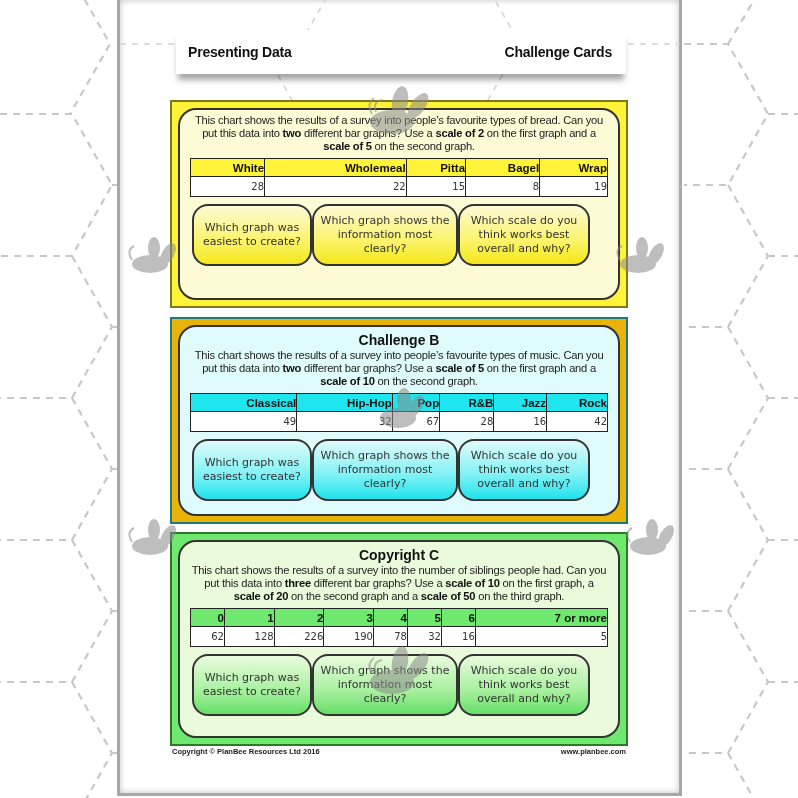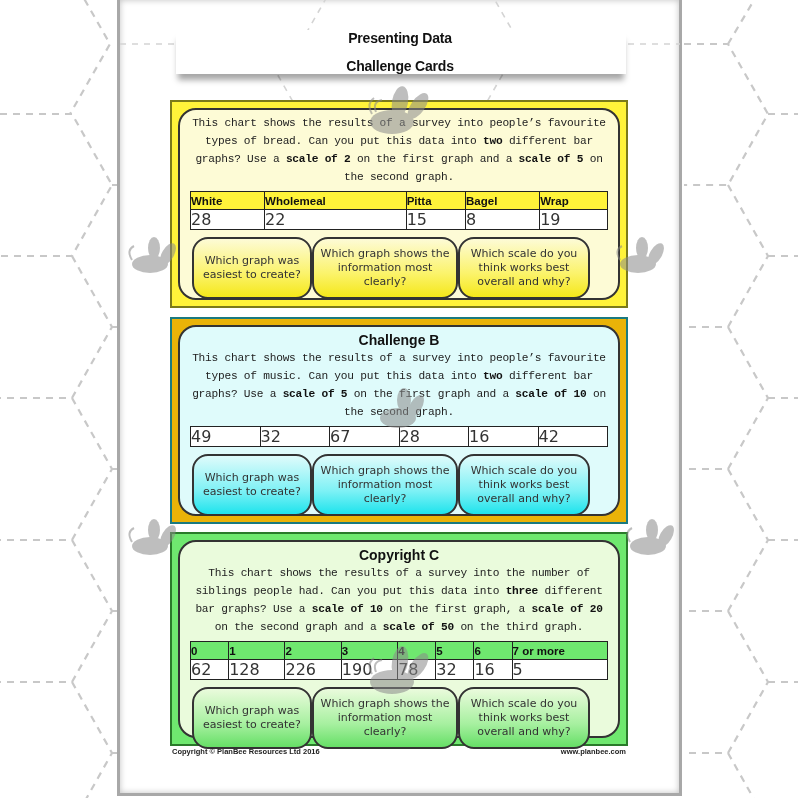--- a/index.html
+++ b/index.html
@@ -17,56 +17,55 @@
     box-sizing:border-box;
   }
   .header-banner {
     position:absolute; left:176px; top:30px; width:450px; height:44px;
     background:#fff;
     box-shadow: 0 8px 6px -2px rgba(0,0,0,0.35);
     display:flex; justify-content:space-between; align-items:center;
     padding:0 14px 0 12px; box-sizing:border-box;
     font-family:"Liberation Sans", sans-serif; font-weight:bold; font-size:14px; color:#111;
     letter-spacing:-0.2px;
-    flex-direction:column;
   }
   .card {
     position:absolute; left:170px; width:458px; box-sizing:border-box;
     border:2px solid; padding:6px;
   }
   .card-inner {
     border:2px solid #333; border-radius:18px; height:100%; box-sizing:border-box;
     padding:4px 10px 8px 10px; position:relative;
   }
   .card.a { top:100px; height:208px; background:#fff33a; border-color:#7a7a1a; }
   .card.a .card-inner { background:#fdfbd6; }
   .card.b { top:317px; height:207px; background:#eab308; border-color:#1a7a80; }
   .card.b .card-inner { background:#dffbfb; }
   .card.c { top:532px; height:214px; background:#6fe86f; border-color:#2a7a2a; }
   .card.c .card-inner { background:#eafbdc; }
   .card-title {
     text-align:center; font-family:"Liberation Sans", sans-serif; font-weight:bold;
     font-size:14px; color:#111; margin-top:1px; line-height:17px;
   }
   .card-text {
-    text-align:center; font-size:11.2px; line-height:18px; color:#222;
-    font-family:Liberation Mono, monospace; letter-spacing:-0.25px;
+    text-align:center; font-size:11.2px; line-height:13px; color:#222;
+    font-family:Liberation Sans, sans-serif; letter-spacing:-0.25px;
   }
   .card-text b { font-weight:bold; color:#111; }
   table.data {
     width:100%; border-collapse:collapse; margin-top:5px;
     font-family:"DejaVu Sans", sans-serif;
   }
   table.data th, table.data td {
-    border:1.5px solid #222; text-align:left; padding:0;
+    border:1.5px solid #222; text-align:right; padding:0;
   }
   table.data th {
     font-family:"Liberation Sans", sans-serif; font-weight:bold; font-size:11.5px; height:17px; color:#111;
   }
-  table.data td { background:#fff; font-size:16px; height:19px; color:#333;margin-top:28px; }
+  table.data td { background:#fff; font-size:10px; height:19px; color:#333;margin-top:28px; }
   .card.a table.data th { background:#fff33a; }
   .card.b table.data th { background:#1de6ee; }
   .card.c table.data th { background:#6fe86f; }
   .questions { display:flex; margin-top:7px; padding:0 2px; }
   .q {
     width:120px; height:62px; border:2px solid #333; border-radius:16px; box-sizing:border-box;
     display:flex; align-items:center; justify-content:center; text-align:center;
     font-size:11px; line-height:14px; color:#333; padding:0 6px;
   }
   .q.mid { width:146px; }
@@ -155,20 +154,28 @@
     </div>
   </div>
 </div>
 
 <div class="card b">
   <div class="card-inner">
     <div class="card-title">Challenge B</div>
     <div class="card-text"><span>This chart shows the results of a survey into people’s favourite types of music. Can you put this data into </span><b>two</b><span> different bar graphs? Use a </span><b>scale of 5</b><span> on the first graph and a </span><b>scale of 10</b><span> on the second graph.</span></div>
     <table class="data">
       <tbody>
+          <tr>
+        <th>Classical</th>
+        <th>Hip-Hop</th>
+        <th>Pop</th>
+        <th>R&amp;B</th>
+        <th>Jazz</th>
+        <th>Rock</th>
+      </tr>
       <tr>
         <td>49</td>
         <td>32</td>
         <td>67</td>
         <td>28</td>
         <td>16</td>
         <td>42</td>
       </tr>
     </tbody>
       </table>

